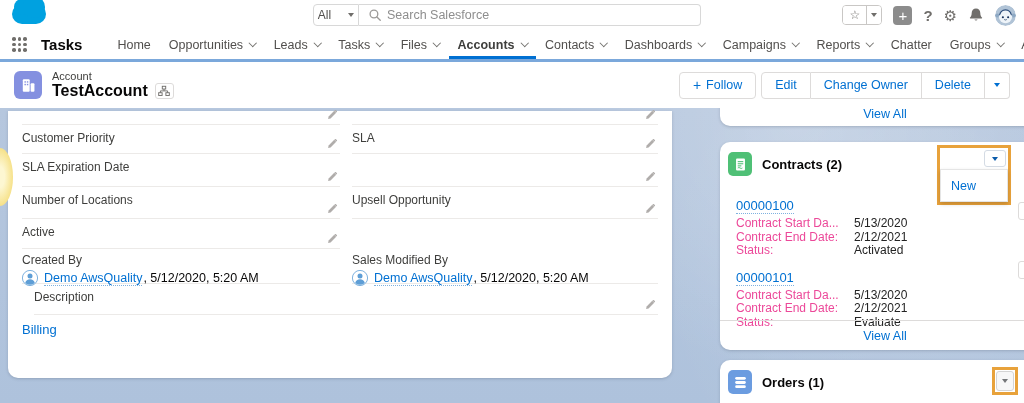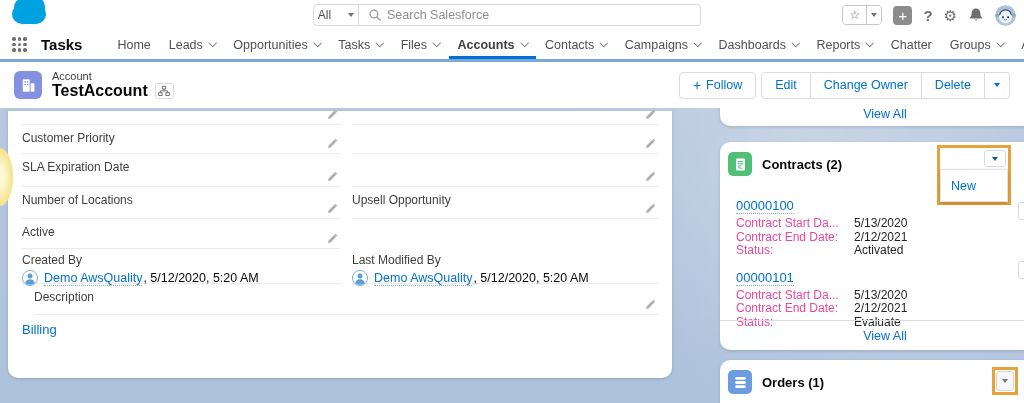--- a/index.html
+++ b/index.html
@@ -220,49 +220,49 @@
         <i></i>
         <i></i>
         <i></i>
         <i></i>
       </div>
     <span class="appname">Tasks</span>
     <div class="nti">
         <span>Home</span>
       </div>
     <div class="nti">
+        <span>Opportunities</span>
+        <i class="chev"></i>
+      </div>
+    <div class="nti">
         <span>Leads</span>
-        <i class="chev"></i>
-      </div>
-    <div class="nti">
-        <span>Opportunities</span>
         <i class="chev"></i>
       </div>
     <div class="nti">
         <span>Tasks</span>
         <i class="chev"></i>
       </div>
     <div class="nti">
         <span>Files</span>
         <i class="chev"></i>
       </div>
     <div class="nti active">
         <span>Accounts</span>
         <i class="chev"></i>
       </div>
     <div class="nti">
         <span>Contacts</span>
         <i class="chev"></i>
       </div>
     <div class="nti">
+        <span>Dashboards</span>
+        <i class="chev"></i>
+      </div>
+    <div class="nti">
         <span>Campaigns</span>
-        <i class="chev"></i>
-      </div>
-    <div class="nti">
-        <span>Dashboards</span>
         <i class="chev"></i>
       </div>
     <div class="nti">
         <span>Reports</span>
         <i class="chev"></i>
       </div>
     <div class="nti">
         <span>Chatter</span>
       </div>
     <div class="nti">
@@ -372,20 +372,21 @@
       </div>
       <div class="col colR">
         <div class="frow" style="height:14px">
           <span class="pencil">
               <svg width="12" height="12">
                 <use href="#i-pencil"></use>
               </svg>
             </span>
         </div>
         <div class="frow" style="height:29px">
+          <span class="flabel">SLA</span>
           <span class="pencil">
               <svg width="12" height="12">
                 <use href="#i-pencil"></use>
               </svg>
             </span>
         </div>
         <div class="frow" style="height:33px">
           <span class="pencil">
               <svg width="12" height="12">
                 <use href="#i-pencil"></use>
@@ -395,21 +396,21 @@
         <div class="frow" style="height:32px">
           <span class="flabel">Upsell Opportunity</span>
           <span class="pencil">
               <svg width="12" height="12">
                 <use href="#i-pencil"></use>
               </svg>
             </span>
         </div>
         <div class="frow noline" style="height:30px"></div>
         <div class="frow" style="height:35px">
-          <span class="flabel" style="padding-top:4px">Last Modified By</span>
+          <span class="flabel" style="padding-top:4px">Sales Modified By</span>
           <div class="byline">
             <svg width="16" height="16">
                 <use href="#i-user"></use>
               </svg>
             <a class="ulink">Demo AwsQuality</a>
             <span style="margin-left:-5px">, 5/12/2020, 5:20 AM</span>
           </div>
         </div>
       </div>
       <div class="descrow">

